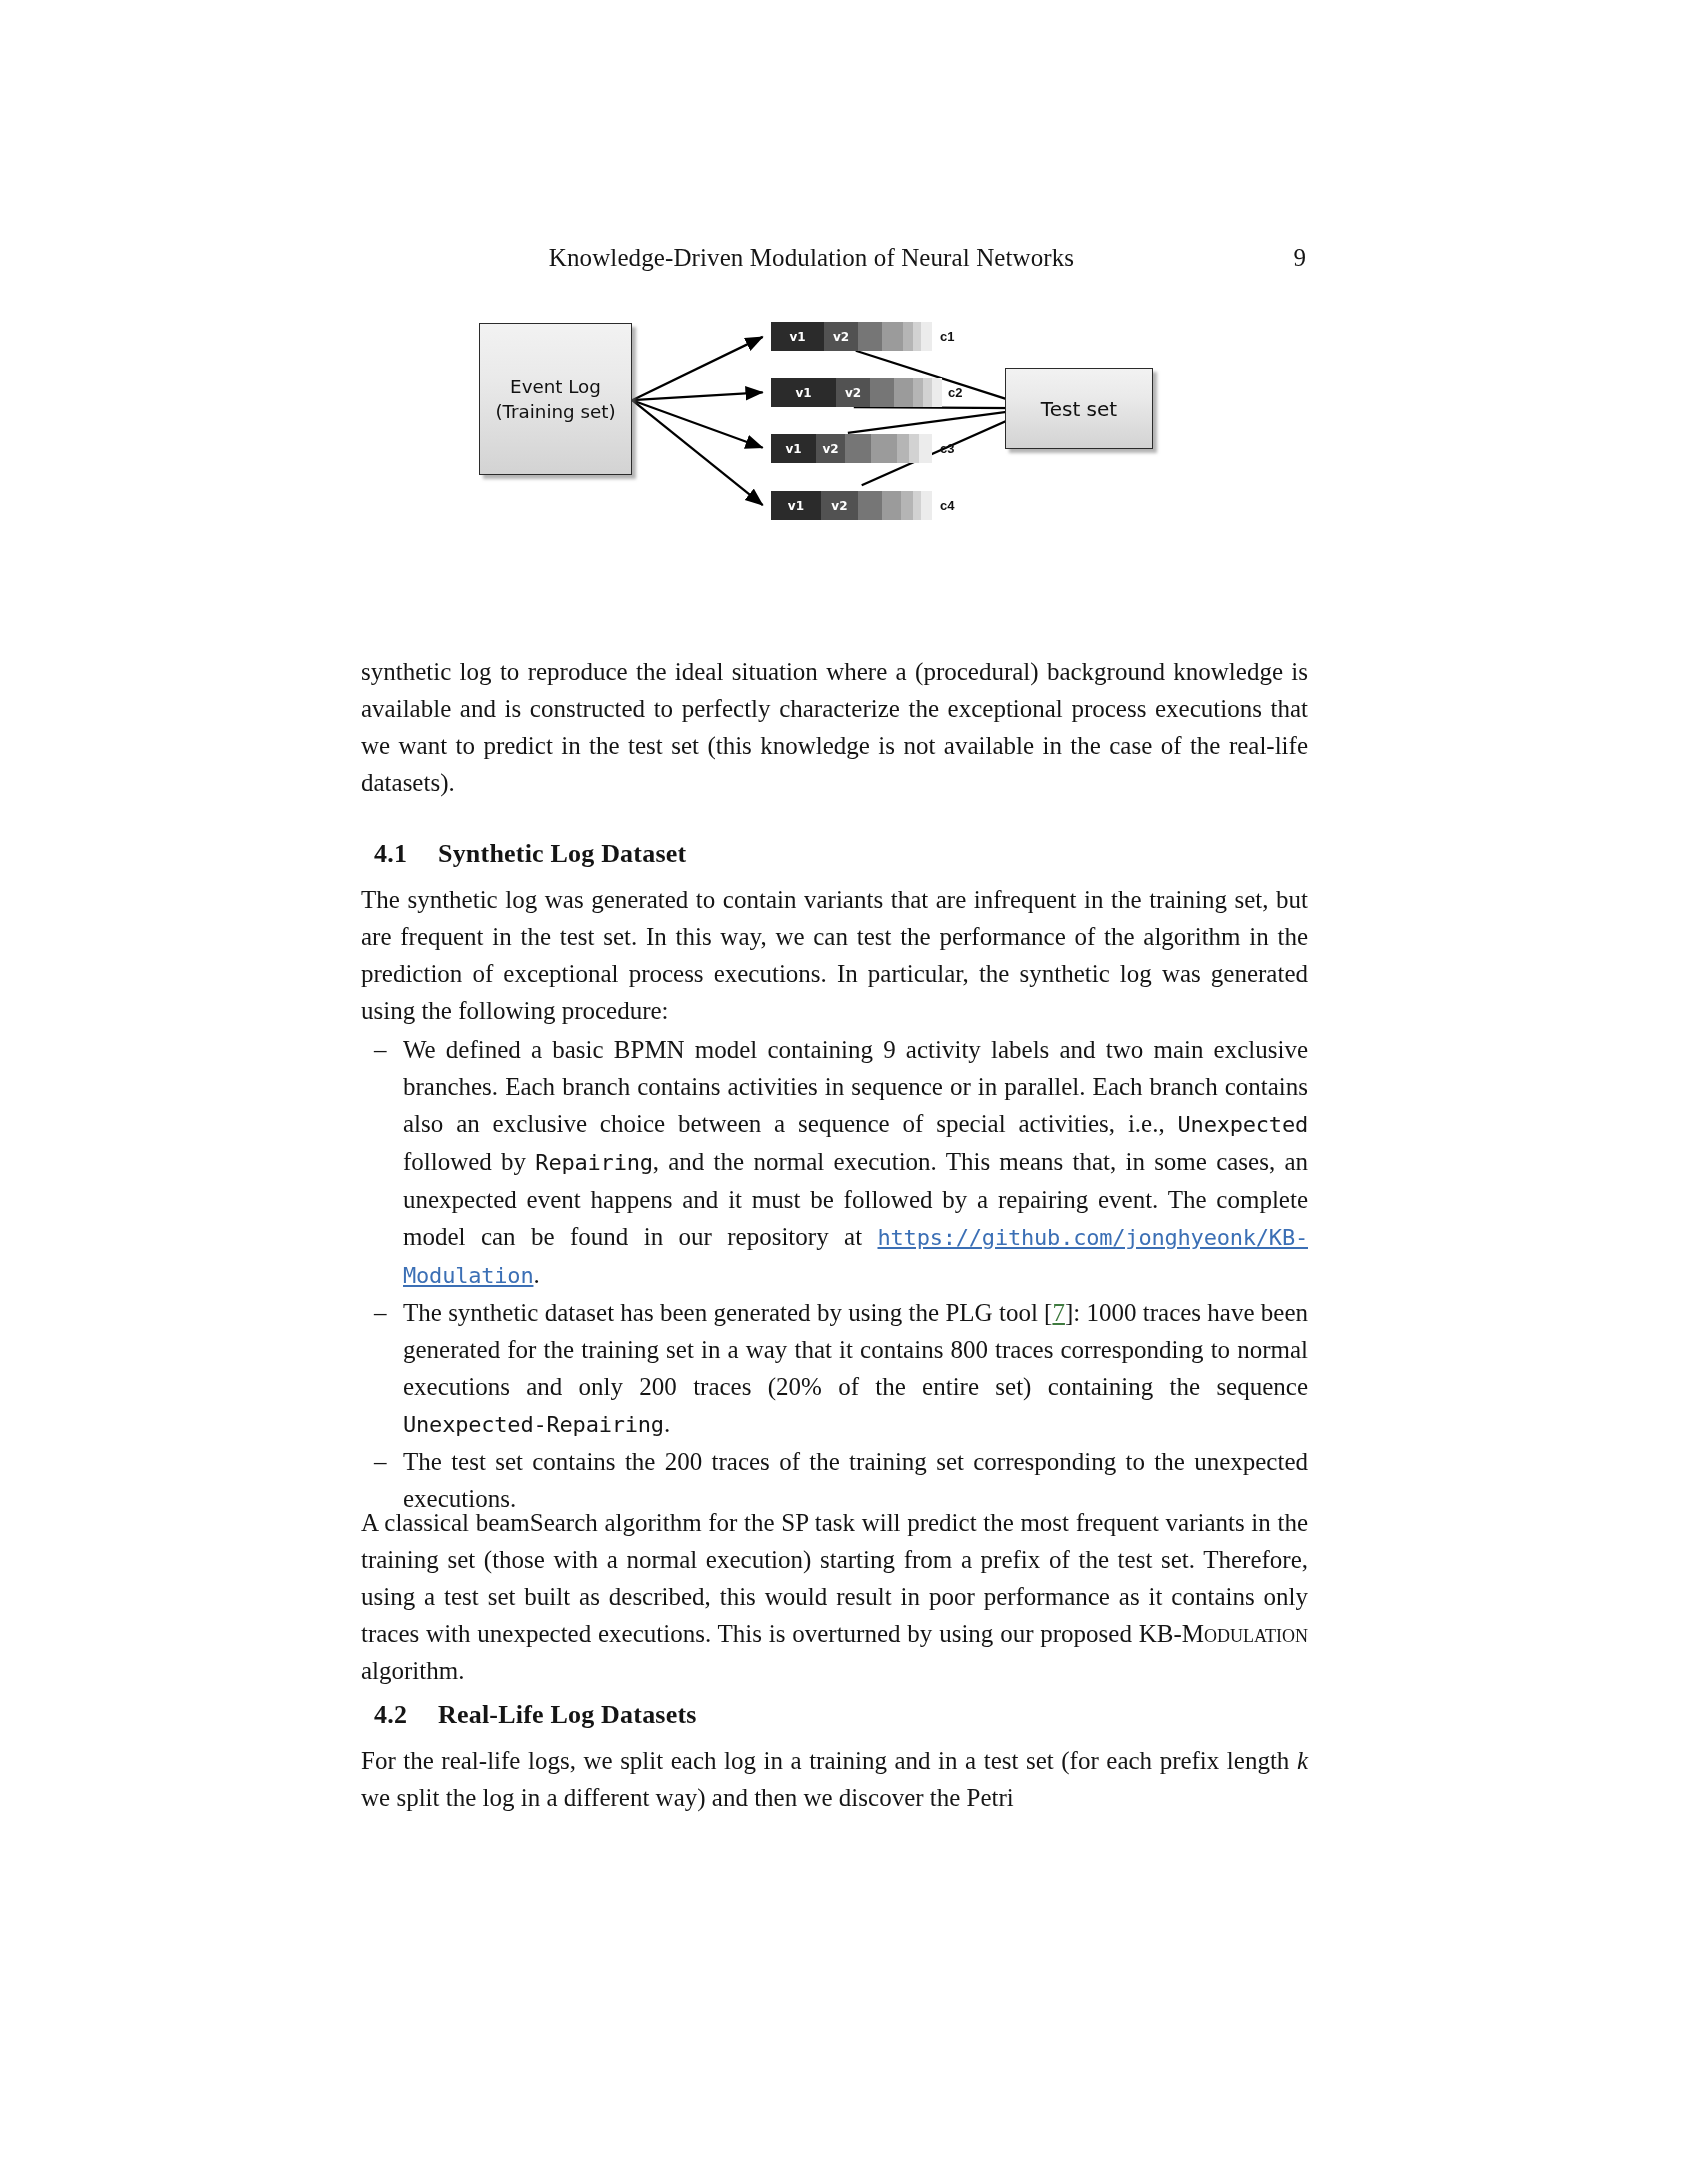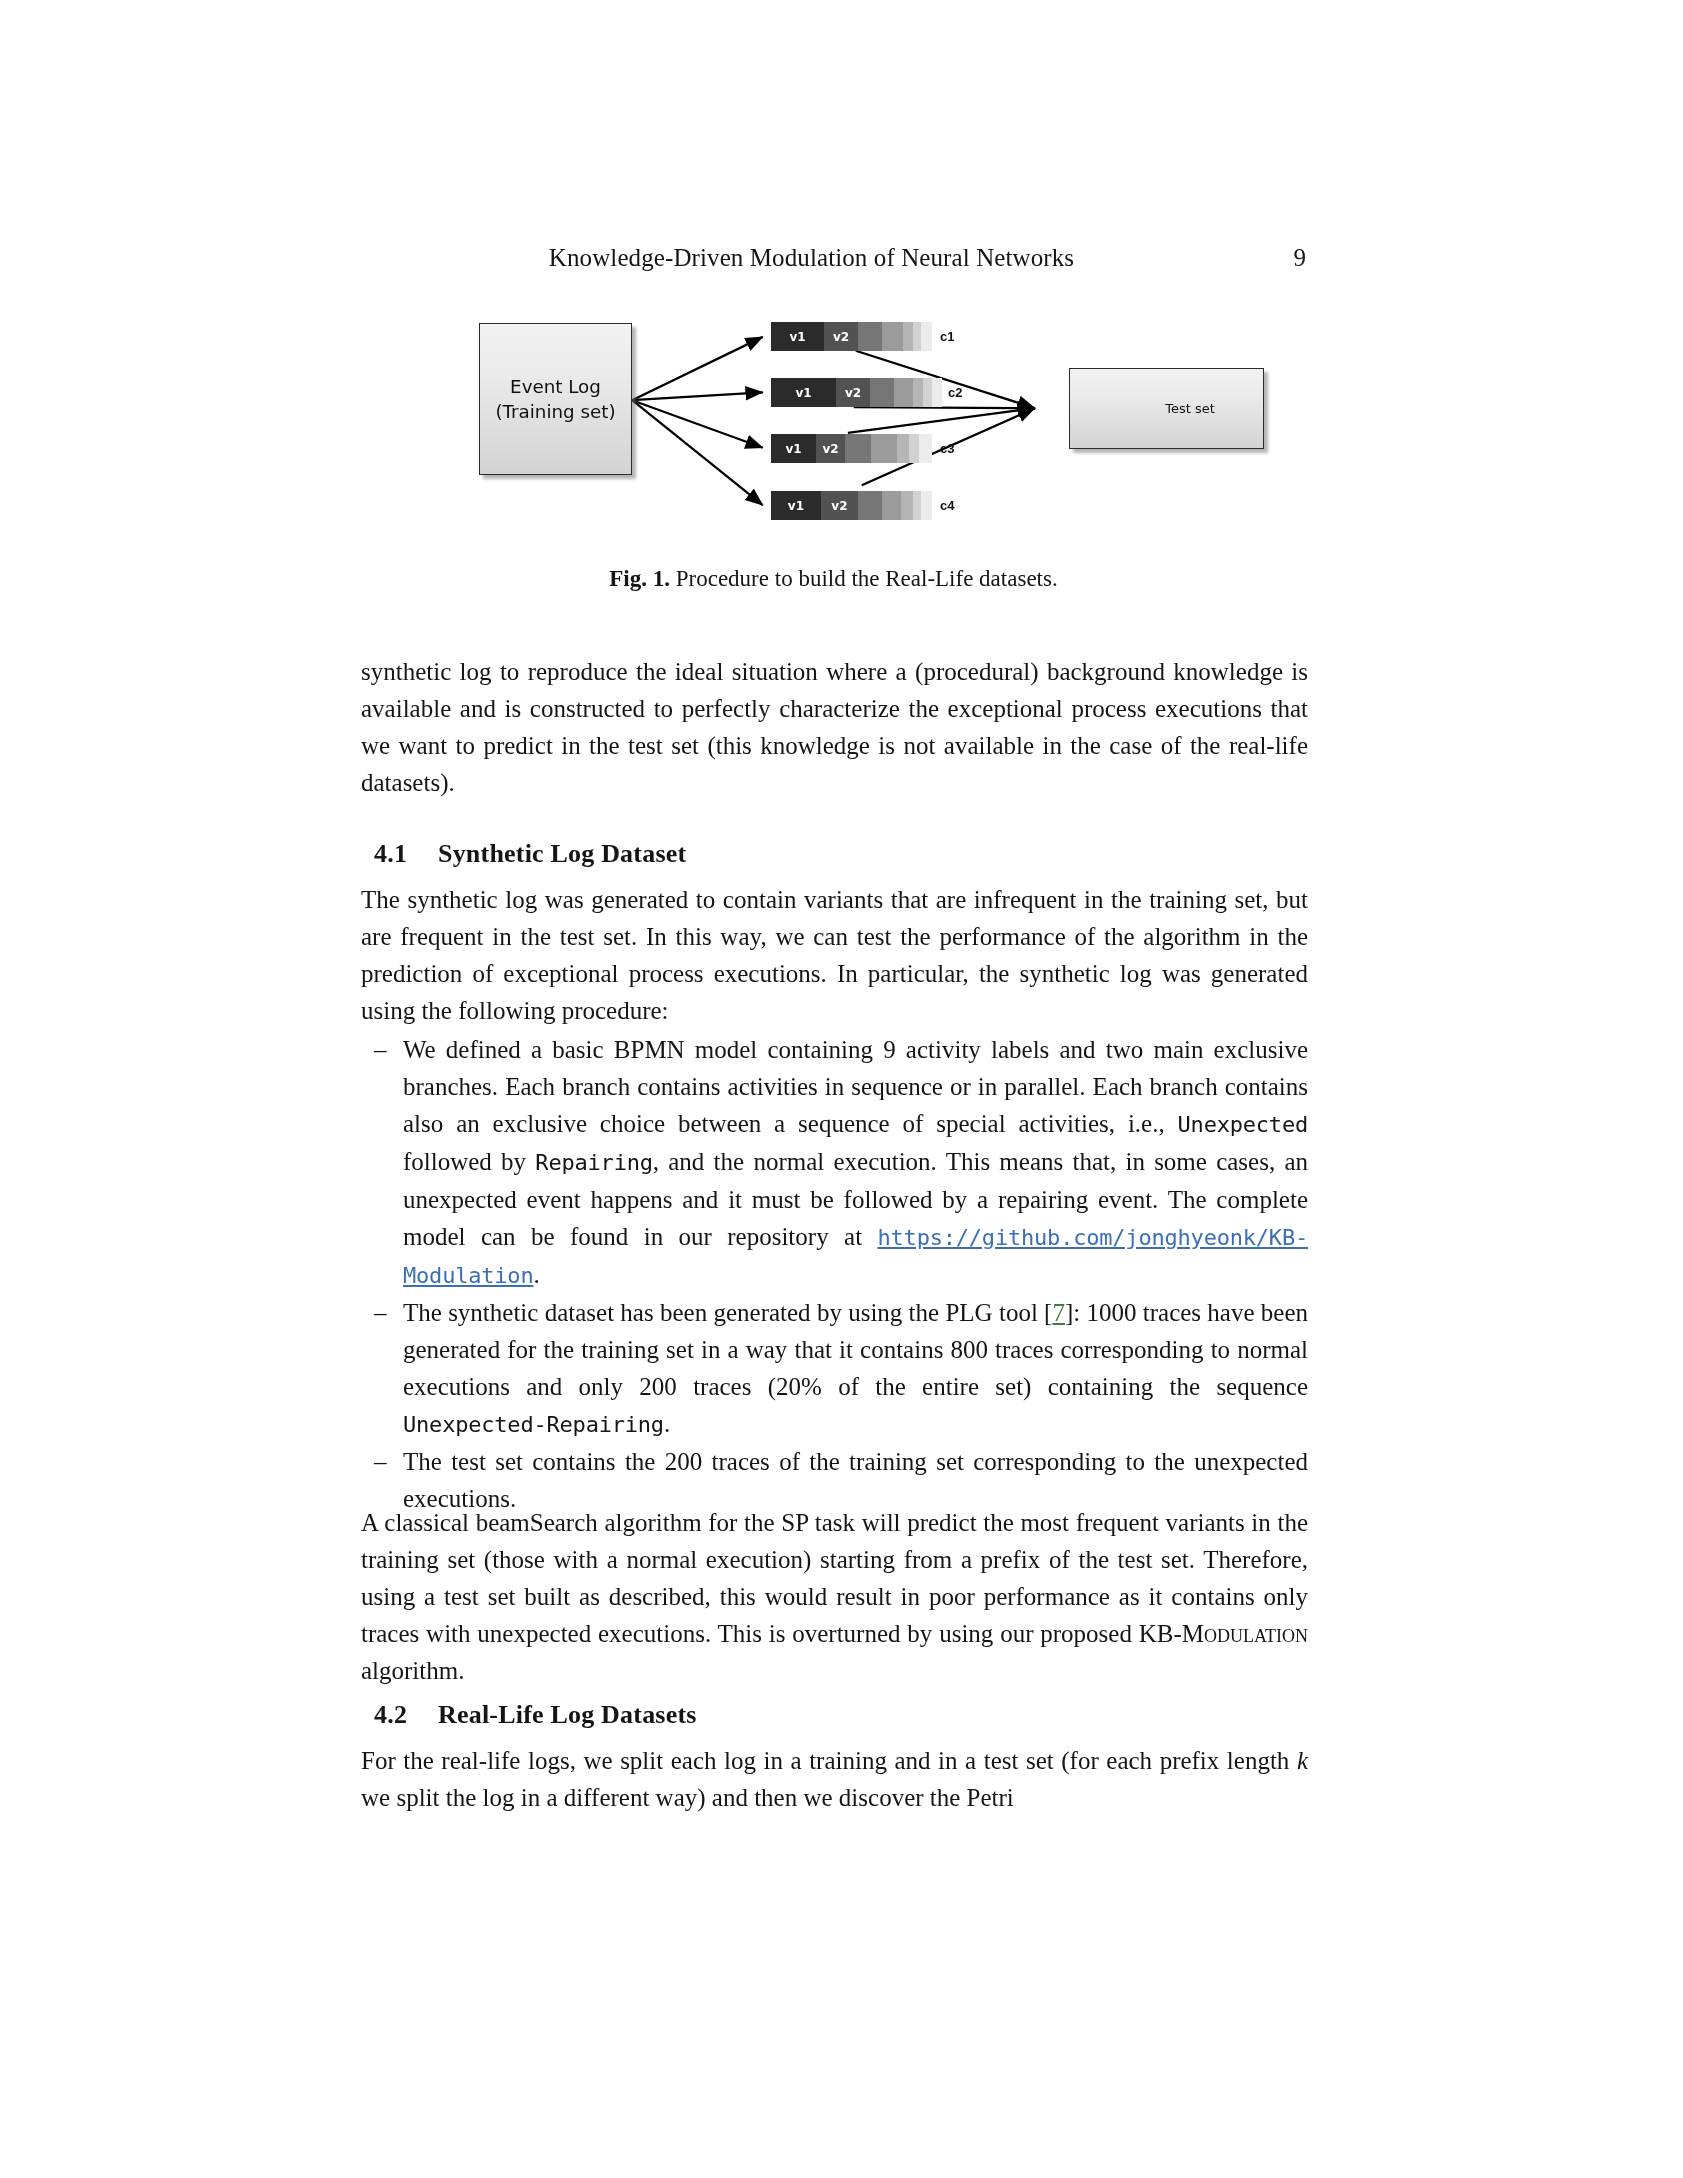--- a/index.html
+++ b/index.html
@@ -76,26 +76,25 @@
   }
   #event-log-box {
     left: 118px;
     top: 26px;
     width: 151px;
     height: 150px;
     font-size: 18.3px;
     line-height: 25px;
   }
   #test-set-box {
-    left: 708px;
+    left: 644px;
     top: 71px;
     width: 146px;
     height: 79px;
-    font-size: 13px;
-    padding-left: 47px;
+    font-size: 20px;
   }
 
   .variant-bar {
     position: absolute;
     height: 29px;
     display: flex;
   }
   .variant-bar .seg {
     height: 100%;
     display: flex;
@@ -281,23 +280,20 @@
       <div class="seg" style="width:23%;background:#525252">v2</div>
       <div class="seg" style="width:15%;background:#767676"></div>
       <div class="seg" style="width:12%;background:#9b9b9b"></div>
       <div class="seg" style="width:7%;background:#b5b5b5"></div>
       <div class="seg" style="width:5%;background:#d2d2d2"></div>
       <div class="seg" style="width:7%;background:#ececec"></div>
     </div>
     <div class="bar-label" id="lbl-c4">c4</div>
   </div>
 
-  <div class="fig-caption">
-    <b>Fig. 1.</b><span> Procedure to build the Real-Life datasets.</span>
-  </div>
 
   <div class="col" id="para-intro">
     <p class="body">synthetic log to reproduce the ideal situation where a (procedural) background knowledge is available and is constructed to perfectly characterize the exceptional process executions that we want to predict in the test set (this knowledge is not available in the case of the real-life datasets).</p>
   </div>
 
   <div class="col" id="sec-41">
     <h3 class="section">
       <span class="num">4.1</span><span>Synthetic Log Dataset</span>
     </h3>
   </div>

